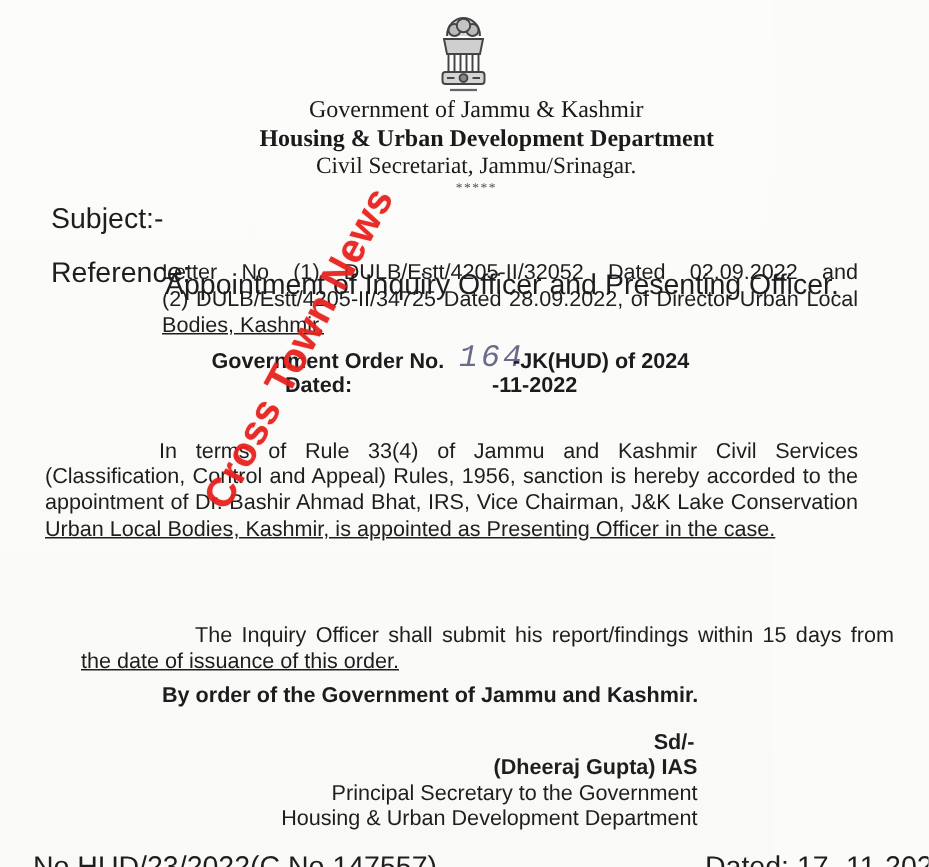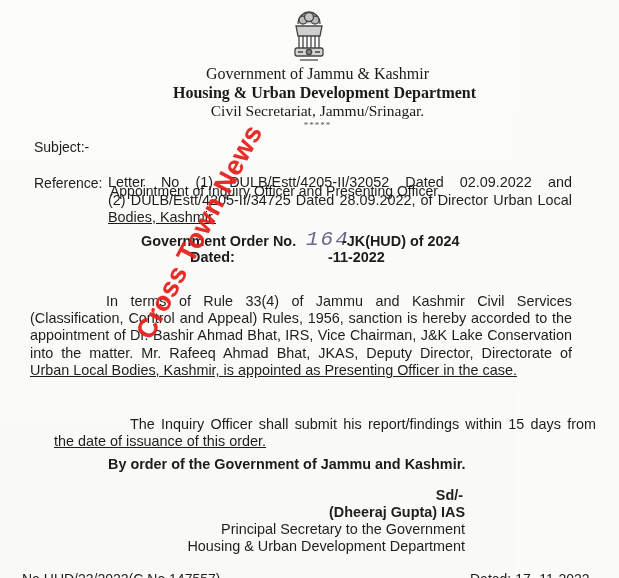--- a/index.html
+++ b/index.html
@@ -33,21 +33,21 @@
       font-family: "Liberation Serif", serif;
       color: #1a1a1a;
     }
     .hdr-1 { top: 65px; font-size: 16px; left: 8px; }
     .hdr-2 { top: 84px; font-size: 16px; font-weight: bold; left: 15px; }
     .hdr-3 { top: 102px; font-size: 15.5px; left: 8px; }
     .hdr-4 { top: 120px; font-size: 9px; letter-spacing: 1px; left: 8px; color: #555; }
 
     .txt {
       position: absolute;
-      font-size: 14px;
+      font-size: 19px;
       line-height: 18px;
       color: #1e1e1e;
       white-space: nowrap;
     }
     .subject-label { left: 34px; top: 138px; }
     .subject-text { left: 110px; top: 138px; margin-top: 44px; }
 
     .ref-label { left: 34px; top: 174px; }
     .ref-body {
       position: absolute;
@@ -190,21 +190,20 @@
   <div class="go-no-hand">164</div>
   <div class="go-line go-no-suffix">-JK(HUD) of 2024</div>
   <div class="go-line go-date-label">Dated:</div>
   <div class="go-date-hand"></div>
   <div class="go-line go-date-suffix">-11-2022</div>
 
   <div class="para para-1">
     <span class="indent-first">In terms of Rule 33(4) of Jammu and Kashmir Civil Services</span>
     <span class="justify-line">(Classification, Control and Appeal) Rules, 1956, sanction is hereby accorded to the</span>
     <span class="justify-line">appointment of Dr. Bashir Ahmad Bhat, IRS, Vice Chairman, J&amp;K Lake Conservation</span>
-    <span class="justify-line">into the matter. Mr. Rafeeq Ahmad Bhat, JKAS, Deputy Director, Directorate of</span>
     <span class="plain-line">Urban Local Bodies, Kashmir, is appointed as Presenting Officer in the case.</span>
   </div>
 
   <div class="para para-2">
     <span class="indent-first">The Inquiry Officer shall submit his report/findings within 15 days from</span>
     <span class="plain-line">the date of issuance of this order.</span>
   </div>
 
   <div class="by-order">By order of the Government of Jammu and Kashmir.</div>
 

